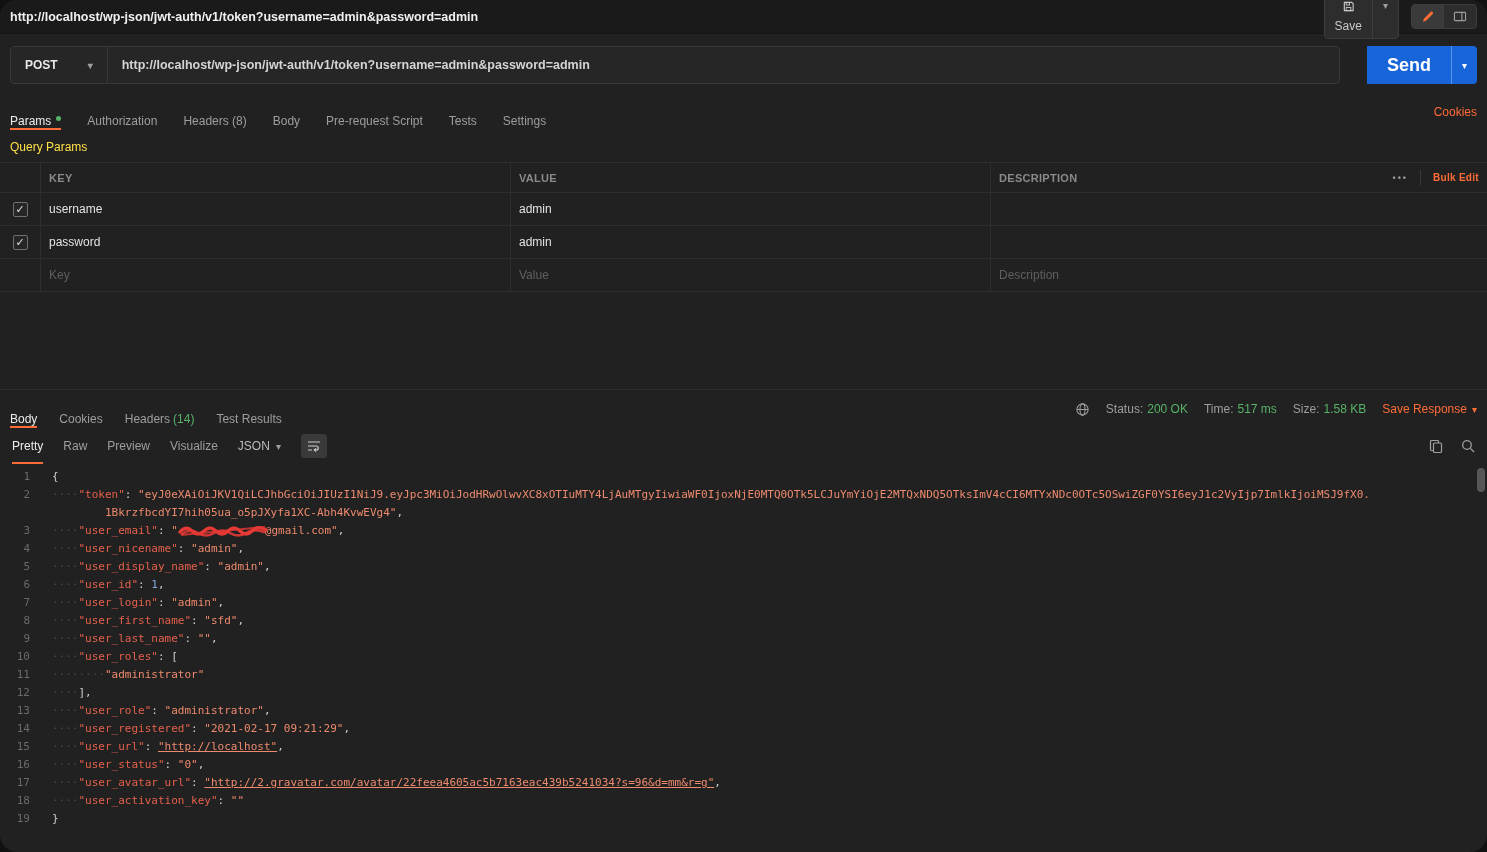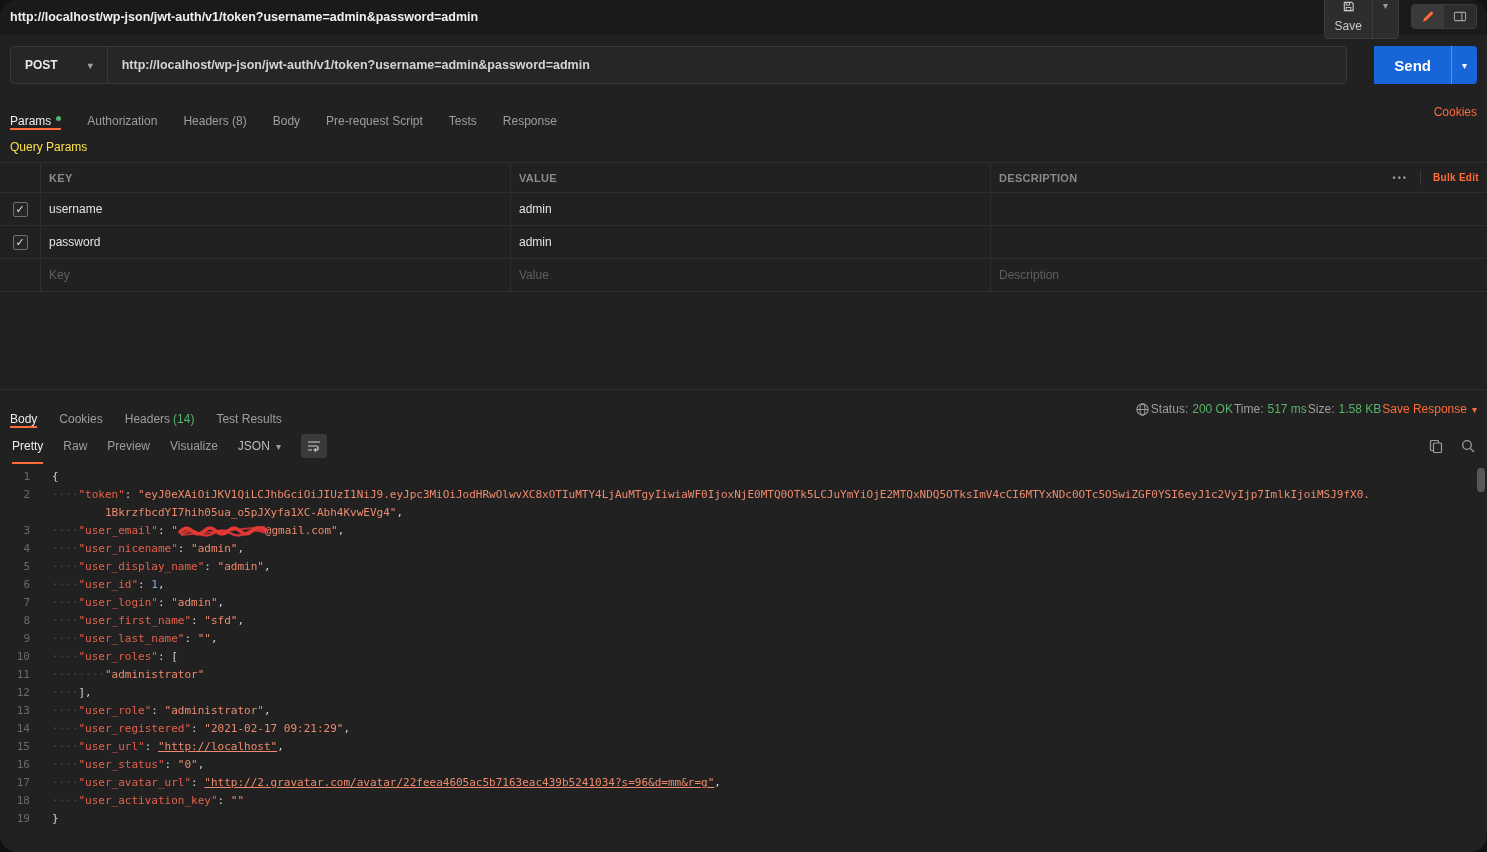--- a/index.html
+++ b/index.html
@@ -23,21 +23,21 @@
   .chev-glyph { color:#9e9e9e; font-size:10px; }
   
   .request-row { display:flex; gap:8px; padding:12px 10px 10px 10px; align-items:stretch; }
   .url-box { flex:1; display:flex; background:#262626; border:1px solid #383838; border-radius:4px; height:38px; }
   .method { display:flex; align-items:center; gap:30px; padding:0 14px; border-right:1px solid #383838;
     color:#e8e8e8; font-weight:bold; cursor:pointer; }
   .url-input { flex:1; background:transparent; border:none; outline:none; color:#d4d4d4;
     font-family:inherit; font-size:12.5px; font-weight:600; padding:0 14px; }
   .send-group { display:flex; border-radius:4px; overflow:hidden; }
   .send-btn { background:#1765d8; color:#fff; border:none; font-family:inherit; font-weight:bold;
-    font-size:15px; padding:0 20px; cursor:pointer;margin-left:19px; }
+    font-size:18px; padding:0 20px; cursor:pointer;margin-left:19px; }
   .send-chev { background:#1765d8; border:none; border-left:1px solid rgba(255,255,255,.3);
     color:#fff; padding:0 10px; cursor:pointer; font-size:10px; }
   
   .req-tabs { display:flex; align-items:center; gap:26px; padding:0 10px; height:36px; }
   .tab { color:#9e9e9e; height:100%; display:flex; align-items:flex-end; cursor:pointer;
     border-bottom:2px solid transparent; padding-top:2px; }
   .tab.active { color:#ececec; border-bottom-color:#ff6c37; }
   .green-dot { width:5px; height:5px; border-radius:50%; background:#58b368; display:inline-block;
     margin-left:5px; margin-bottom:7px; }
   .cookies-link { margin-left:auto; color:#ff6c37; cursor:pointer; }
@@ -55,21 +55,21 @@
   .desc-head { display:flex; align-items:center; width:100%; }
   .ooo { margin-left:auto; color:#9e9e9e; letter-spacing:2px; font-size:9px; cursor:pointer; }
   .vdiv { width:1px; height:15px; background:#3a3a3a; margin:0 12px; }
   .bulk-edit { color:#ff6c37; cursor:pointer; font-weight:bold; font-size:10px; }
   .spacer { height:97px; }
   
   .resp { border-top:1px solid #2e2e2e; }
   .resp-header { height:38px; display:flex; align-items:center; gap:22px; padding:0 10px; }
   .resp-header .tab { font-size:12px; }
   .count-green { color:#58b368; margin-left:3px; }
-  .resp-meta { margin-left:auto; display:flex; align-items:center; gap:1px; color:#9e9e9e; }
+  .resp-meta { margin-left:auto; display:flex; align-items:center; gap:16px; color:#9e9e9e; }
   .meta-item { display:flex; gap:4px; }
   .meta-val { color:#58b368; }
   .save-response { color:#ff6c37; display:flex; align-items:center; gap:5px; cursor:pointer; }
   .save-response .chev-glyph { color:#ff6c37; }
   .resp-toolbar { height:36px; display:flex; align-items:center; gap:20px; padding:0 12px; }
   .vtab { color:#9e9e9e; height:100%; display:flex; align-items:center; border-bottom:2px solid transparent;
     padding-top:2px; cursor:pointer; }
   .vtab.active { color:#ececec; border-bottom-color:#ff6c37; }
   .fmt-select { color:#bdbdbd; display:flex; align-items:center; gap:6px; cursor:pointer; }
   .wrap-btn { width:26px; height:24px; background:#3a3a3a; border:none; border-radius:3px; cursor:pointer;
@@ -149,21 +149,21 @@
   <nav class="req-tabs">
     <div class="tab active">
       <span>Params</span>
       <span class="green-dot"></span>
     </div>
     <div class="tab">Authorization</div>
     <div class="tab">Headers (8)</div>
     <div class="tab">Body</div>
     <div class="tab">Pre-request Script</div>
     <div class="tab">Tests</div>
-    <div class="tab">Response</div>
+    <div class="tab">Settings</div>
     <div class="cookies-link">Cookies</div>
   </nav>
 
   <div class="qp-label">Query Params</div>
   <div class="qp-table">
     <div class="qp-row head">
       <div class="qp-cell"></div>
       <div class="qp-cell">KEY</div>
       <div class="qp-cell">VALUE</div>
       <div class="qp-cell">

